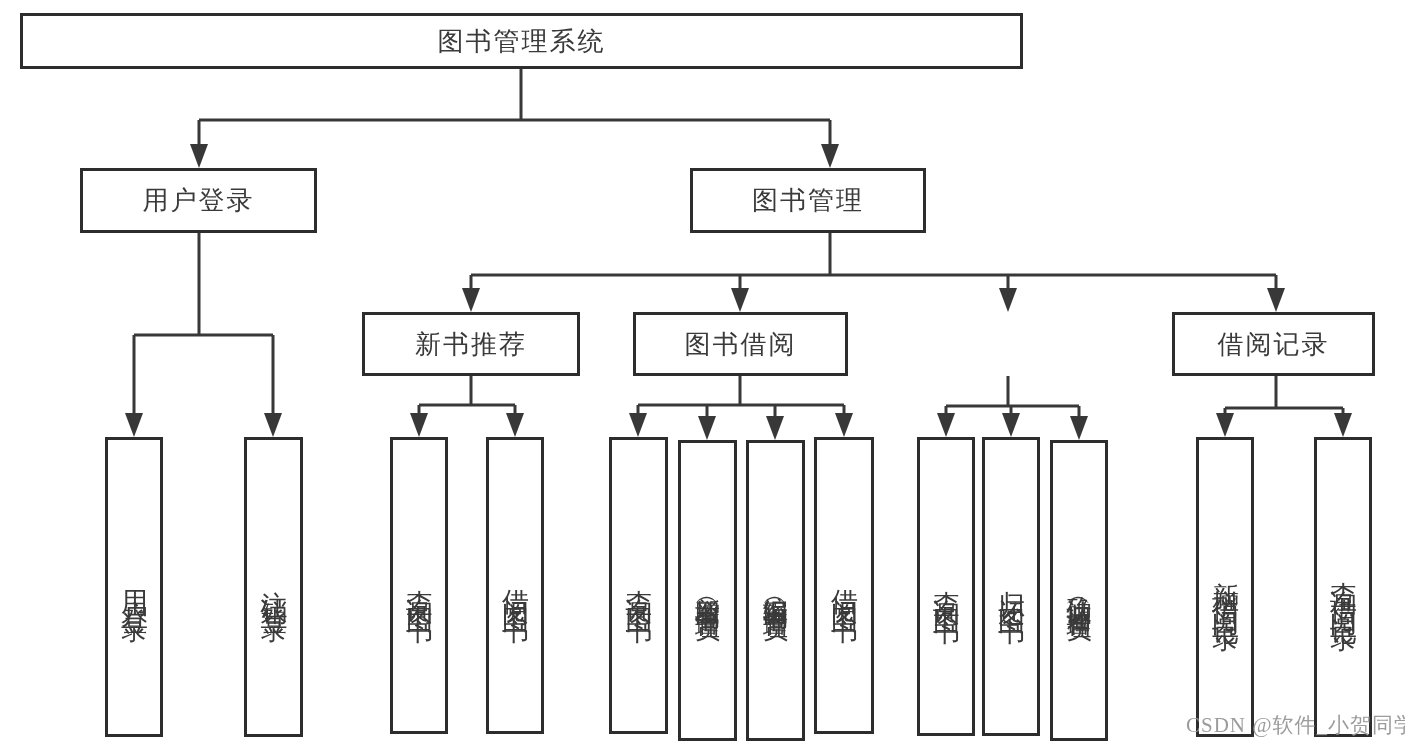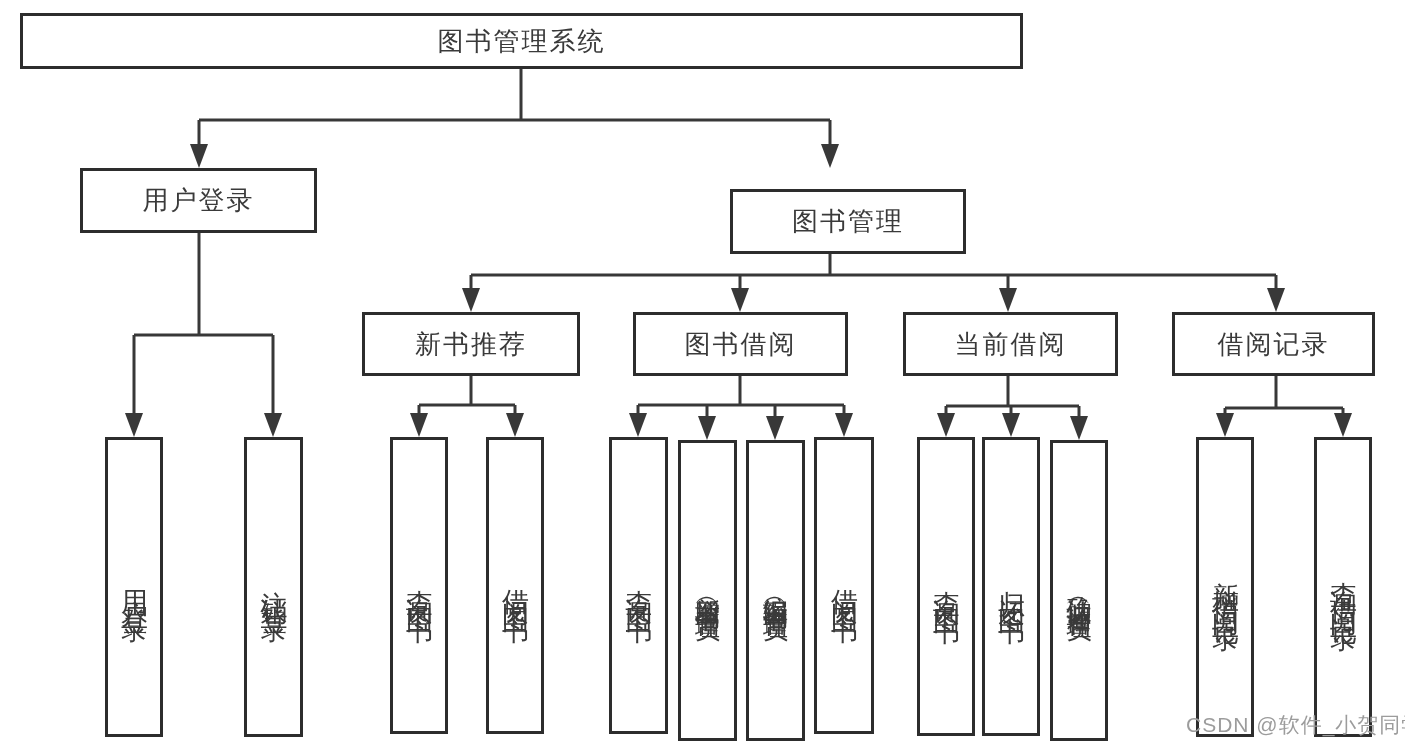--- a/index.html
+++ b/index.html
@@ -1,18 +1,18 @@
 <!DOCTYPE html>
 <html><head>
 <meta charset="utf-8">
 <style>
   html,body{margin:0;padding:0;background:#fff;}
   .stage{
     position:relative;width:1405px;height:747px;background:#fff;overflow:hidden;
-    font-family:Liberation Sans, sans-serif;color:#3a3a3a;
+    font-family:Liberation Serif, serif;color:#3a3a3a;
   }
   .conn{position:absolute;left:0;top:0;z-index:1;}
   .node{
     position:absolute;z-index:2;background:#fff;border:3px solid #2d2d2d;
     display:flex;align-items:center;justify-content:center;box-sizing:border-box;
   }
   .hbox span{font-size:26px;letter-spacing:2px;white-space:nowrap;}
   .vbox span{
     writing-mode:vertical-rl;text-orientation:upright;
     font-size:27px;letter-spacing:9px;line-height:1;white-space:nowrap;
@@ -68,32 +68,29 @@
     </g>
   </svg>
 
   <div class="node hbox" style="left:20px;top:13px;width:1003px;height:56px;">
     <span>图书管理系统</span>
   </div>
 
   <div class="node hbox" style="left:80px;top:168px;width:237px;height:65px;">
     <span>用户登录</span>
   </div>
-  <div class="node hbox" style="left:730px;top:168px;width:236px;height:65px;margin-top:21px;">
+  <div class="node hbox" style="left:690px;top:168px;width:236px;height:65px;">
     <span>图书管理</span>
   </div>
 
   <div class="node hbox" style="left:362px;top:312px;width:218px;height:64px;align-items:center;">
     <span>新书推荐</span>
   </div>
   <div class="node hbox" style="left:633px;top:312px;width:215px;height:64px;text-align:center;">
     <span>图书借阅</span>
-  </div>
-  <div class="node hbox" style="left:903px;top:312px;width:215px;height:64px;">
-    <span>当前借阅</span>
   </div>
   <div class="node hbox" style="left:1172px;top:312px;width:203px;height:64px;">
     <span>借阅记录</span>
   </div>
 
   <div class="node vbox" style="left:105px;top:437px;width:58px;height:300px;">
     <span>用户登录</span>
   </div>
   <div class="node vbox" style="left:244px;top:437px;width:59px;height:300px;">
     <span>注销登录</span>

